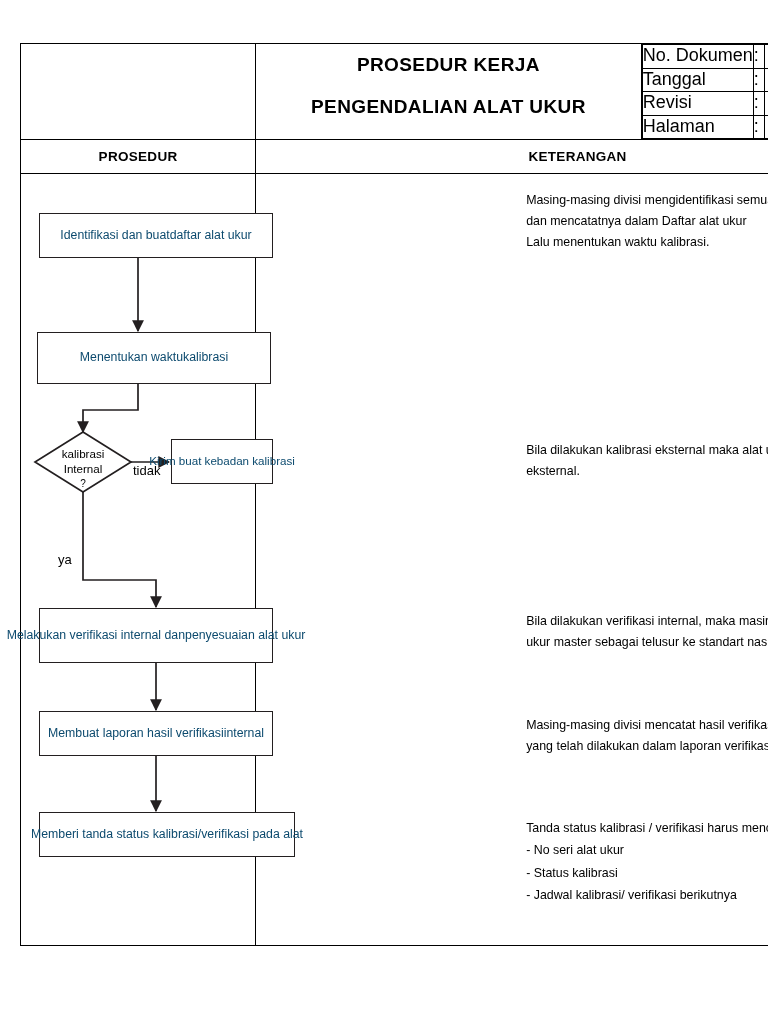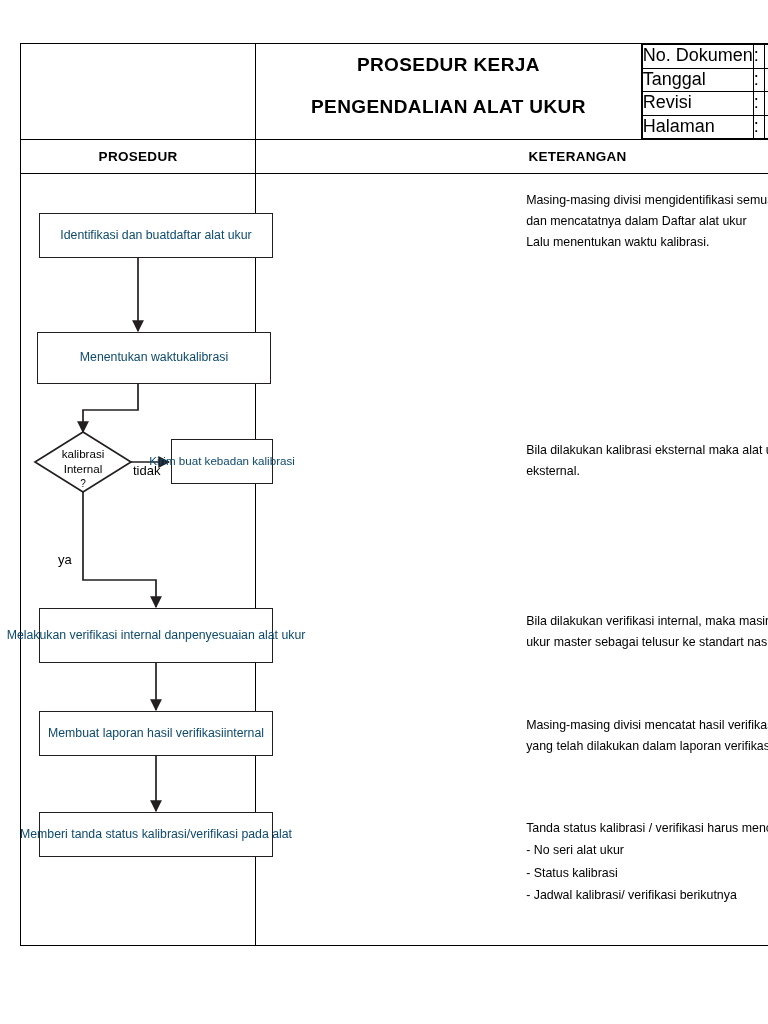--- a/index.html
+++ b/index.html
@@ -225,21 +225,21 @@
           <div class="fc-box" style="left:18px;top:434px;width:234px;height:55px;">
             <span>Melakukan verifikasi internal dan</span>
             <span>penyesuaian alat ukur</span>
           </div>
 
           <div class="fc-box" style="left:18px;top:537px;width:234px;height:45px;">
             <span>Membuat laporan hasil verifikasi</span>
             <span>internal</span>
           </div>
 
-          <div class="fc-box" style="left:18px;top:638px;width:234px;height:45px;">
+          <div class="fc-box" style="left:18px;top:638px;width:256px;height:45px;">
             <span>Memberi tanda status kalibrasi/</span>
             <span>verifikasi pada alat</span>
           </div>
 
         </div>
       </td>
 
       <td class="body-cell" colspan="2">
         <div id="keterangan-area">
 

